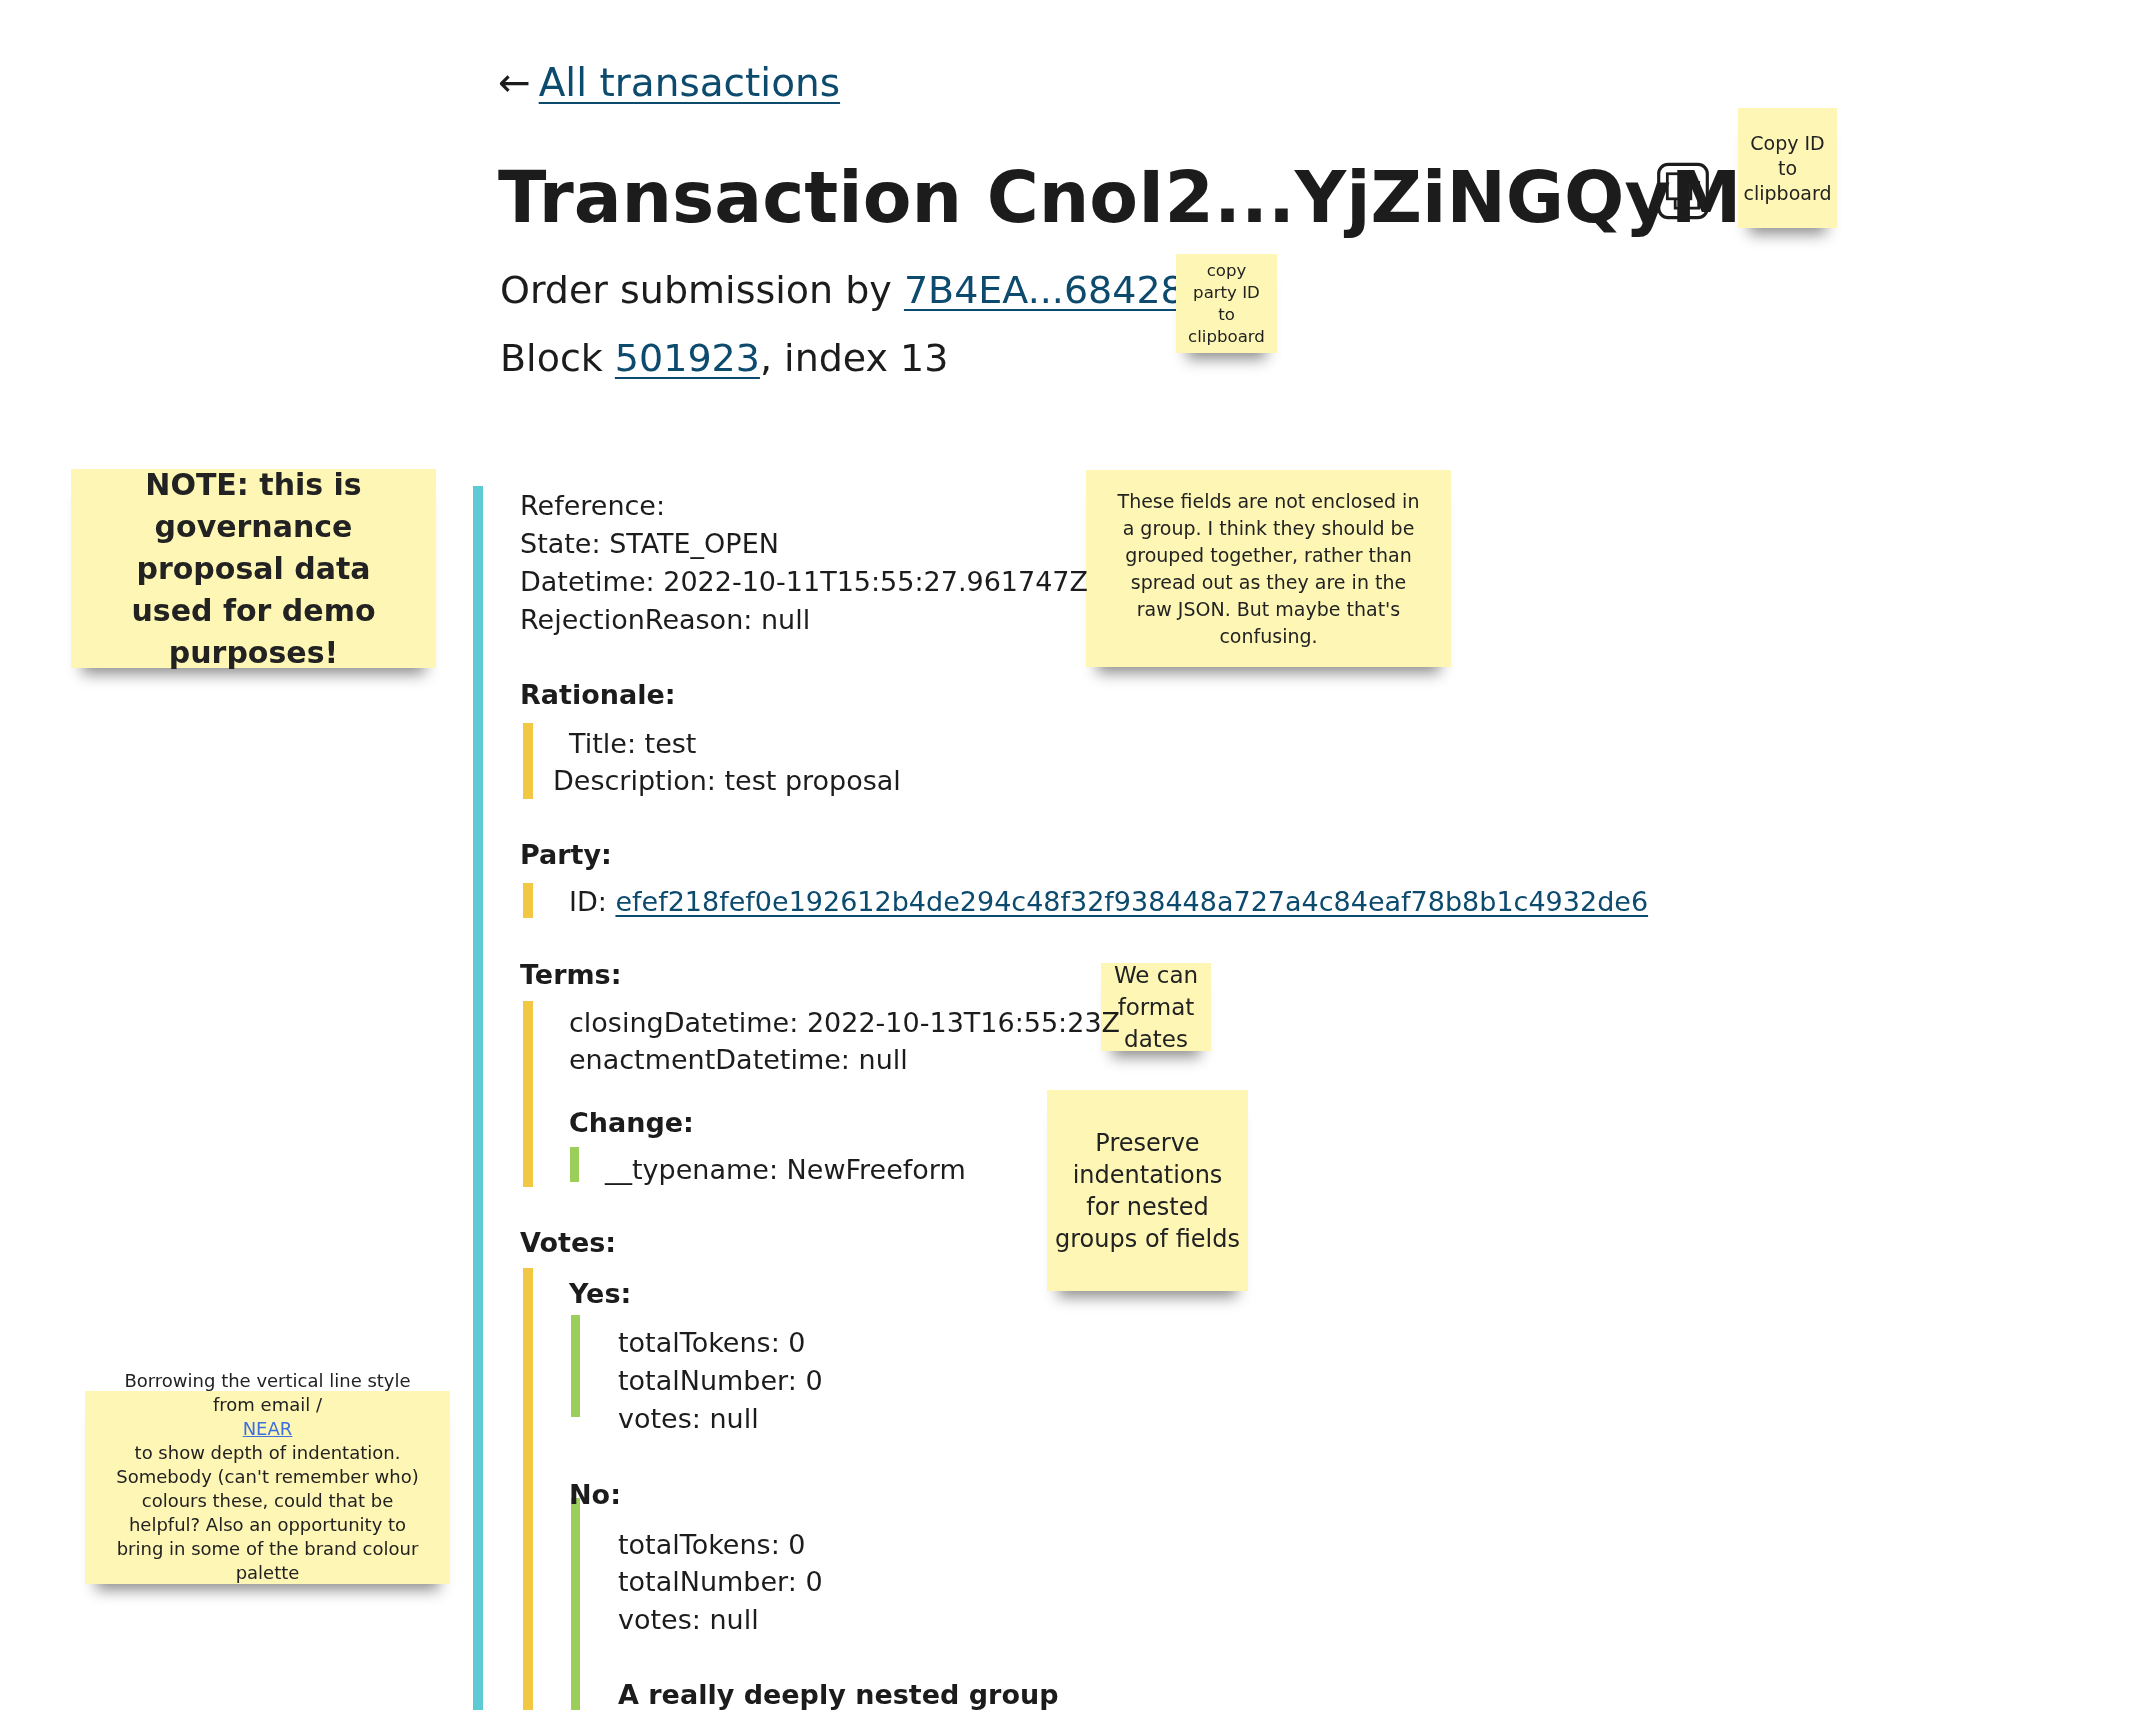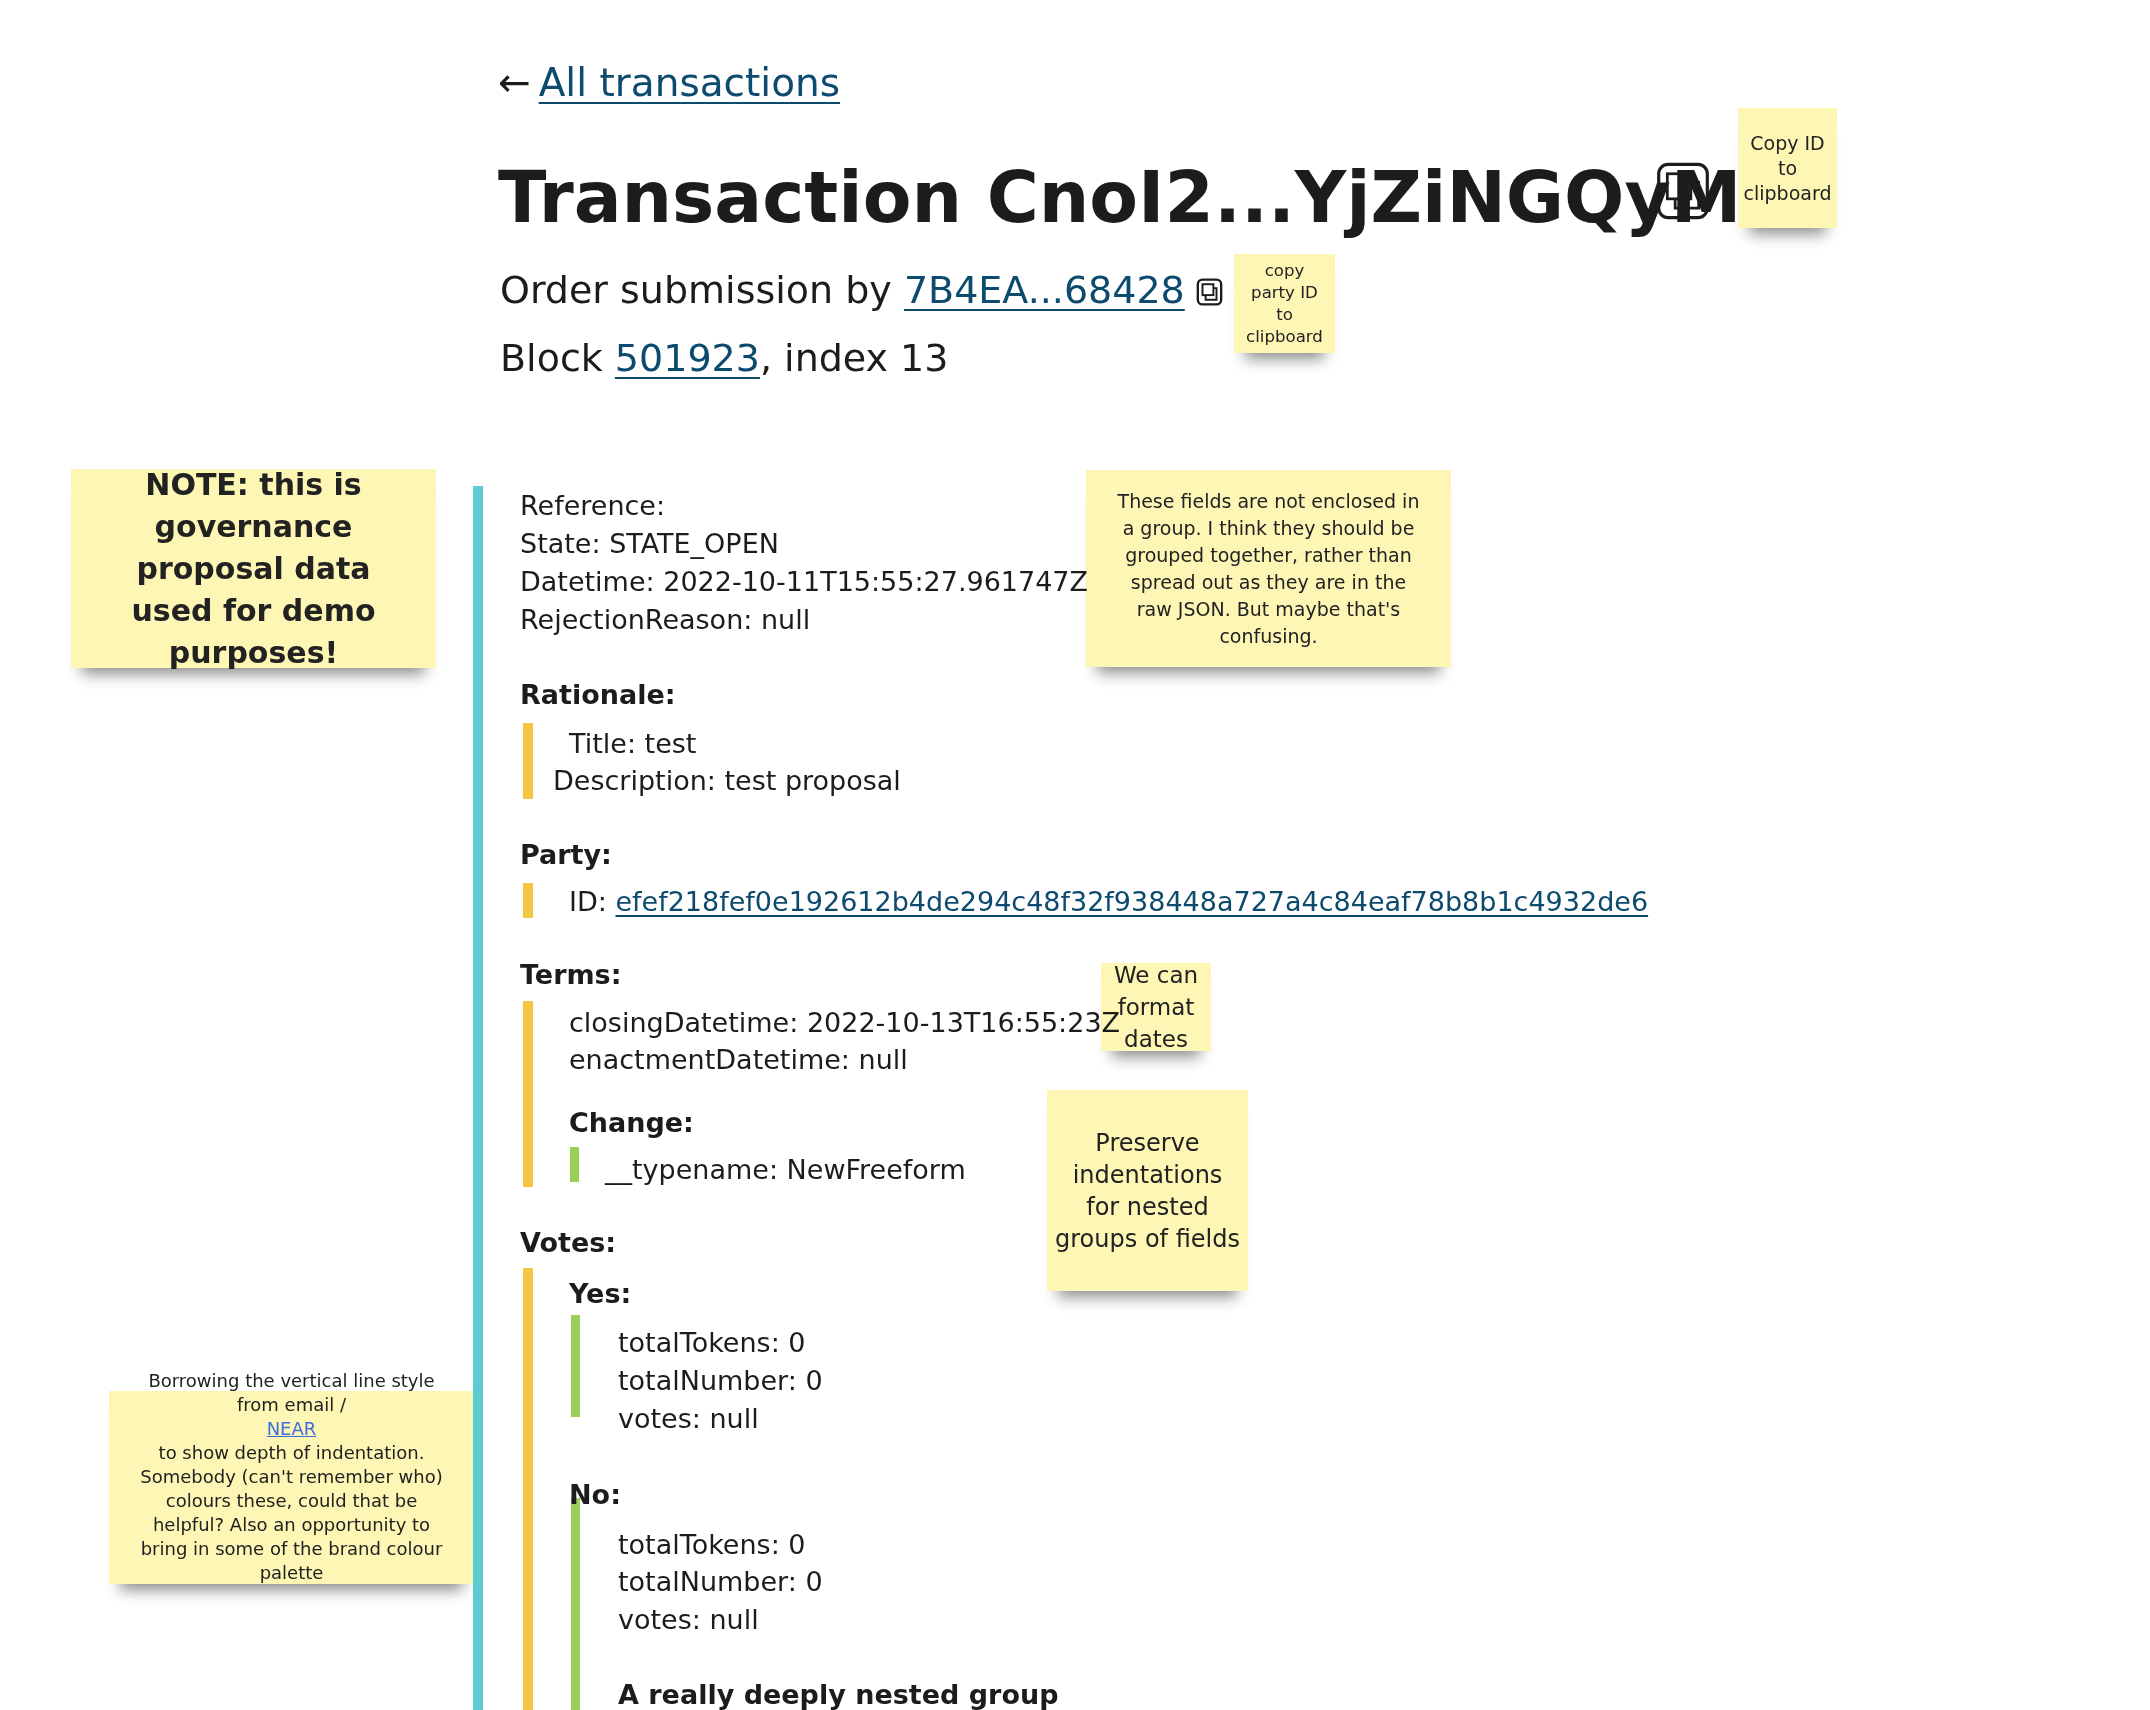--- a/index.html
+++ b/index.html
@@ -60,36 +60,36 @@
     </svg>
   </span>
 </div>
 <div class="abs block">
   <span>Block </span><a class="link" href="#">501923</a><span>, index 13</span>
 </div>
 
 <div class="sticky" style="left:1738px; top:108px; width:99px; height:120px; font-size:19px; line-height:25px; padding:4.7px;">
   <span>Copy ID to clipboard</span>
 </div>
-<div class="sticky" style="left:1234px; top:254px; width:101px; height:99px; font-size:16.6px; line-height:22px; padding:6.3px;">
+<div class="sticky" style="left:1176px; top:254px; width:101px; height:99px; font-size:16.6px; line-height:22px; padding:6.3px;">
   <span>copy party ID to clipboard</span>
 </div>
 <div class="sticky" style="left:71px; top:469px; width:365px; height:199px; font-size:30px; line-height:42px; font-weight:bold; padding:16px 22px;">
   <span>NOTE: this is governance proposal data used for demo purposes!</span>
 </div>
 <div class="sticky" style="left:1086px; top:470px; width:365px; height:197px; font-size:19px; line-height:27px; padding:16px 27px;">
   <span>These fields are not enclosed in a group. I think they should be grouped together, rather than spread out as they are in the raw JSON. But maybe that's confusing.</span>
 </div>
 <div class="sticky" style="left:1101px; top:963px; width:110px; height:88px; font-size:23px; line-height:32px; padding:6.3px;">
   <span>We can format dates</span>
 </div>
 <div class="sticky" style="left:1047px; top:1090px; width:201px; height:201px; font-size:24px; line-height:32px; padding:27px 8px;justify-content:flex-end;">
   <span>Preserve indentations for nested groups of fields</span>
 </div>
-<div class="sticky" style="left:85px; top:1391px; width:365px; height:193px; font-size:18px; line-height:24px; padding:11px 22px 32px;margin-left:24px;">
+<div class="sticky" style="left:85px; top:1391px; width:365px; height:193px; font-size:18px; line-height:24px; padding:11px 22px 32px;">
   <span><span>Borrowing the vertical line style from email / </span><a href="#" style="color:#3d6fe0; text-decoration:underline;">NEAR</a><span> to show depth of indentation. Somebody (can't remember who) colours these, could that be helpful? Also an opportunity to bring in some of the brand colour palette</span></span>
 </div>
 
 <div class="bar teal" style="left:473px; top:486px; width:9.5px; height:1225px;"></div>
 <div class="bar yellow" style="left:523px; top:723px; width:9.5px; height:76px;"></div>
 <div class="bar yellow" style="left:523px; top:883px; width:9.5px; height:35px;"></div>
 <div class="bar yellow" style="left:523px; top:1001px; width:9.5px; height:186px;"></div>
 <div class="bar green" style="left:570px; top:1147px; width:8.7px; height:35px;"></div>
 <div class="bar yellow" style="left:523px; top:1268px; width:9.5px; height:442px;"></div>
 <div class="bar green" style="left:571px; top:1315px; width:8.7px; height:102px;"></div>

